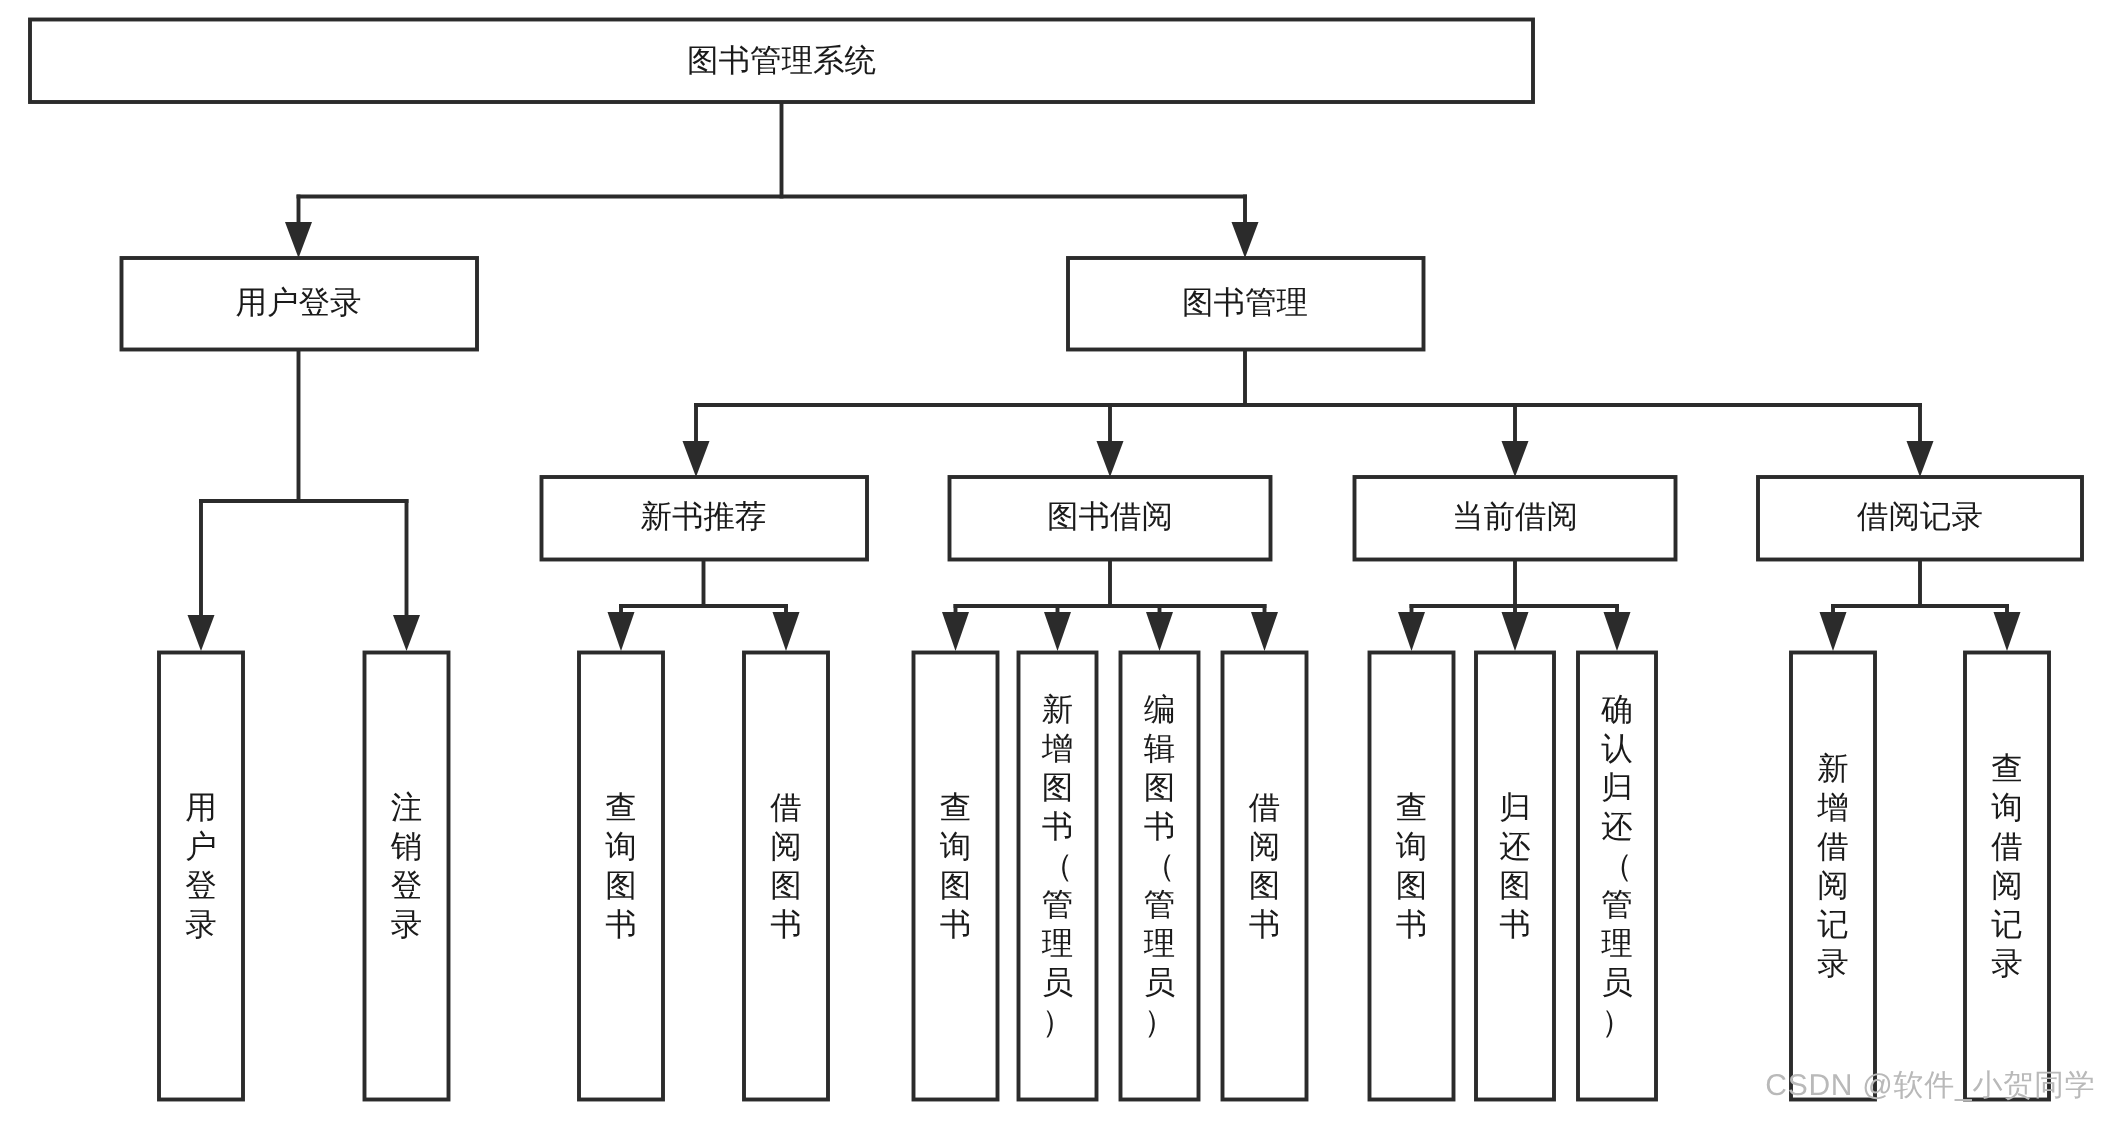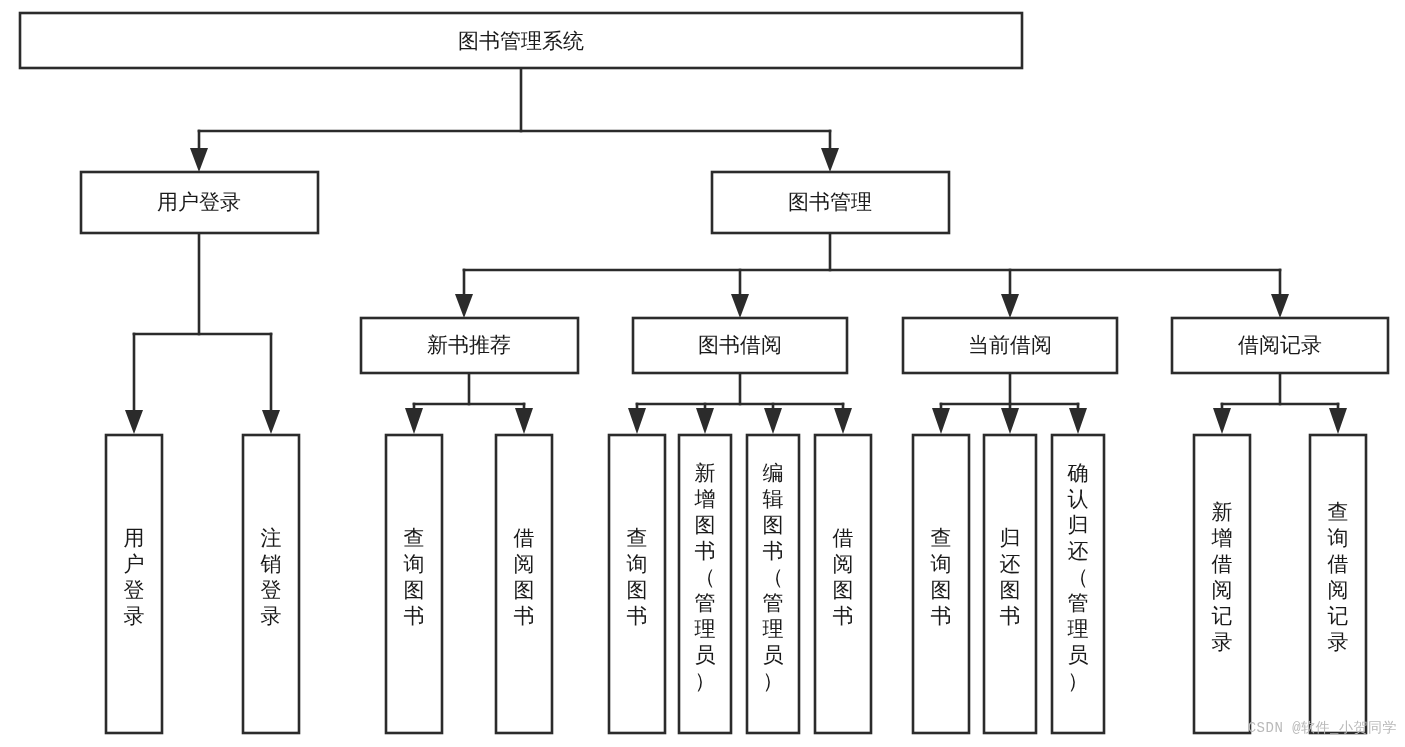--- a/index.html
+++ b/index.html
@@ -52,22 +52,22 @@
   .node-label-v {
     font-family: "Liberation Sans", "DejaVu Sans", sans-serif;
     font-size: 21px;
     fill: #1a1a1a;
     text-anchor: middle;
   }
   .watermark {
     position: absolute;
     right: 8px;
     bottom: 5px;
-    font-family: Liberation Mono, monospace;
-    font-size: 14px;
+    font-family: Liberation Sans, sans-serif;
+    font-size: 20px;
     color: #b9b9b9;
     white-space: nowrap;
     letter-spacing: 0.5px;
     user-select: none;
   }
 </style>
 </head>
 <body>
 
 <div id="diagram-root">

